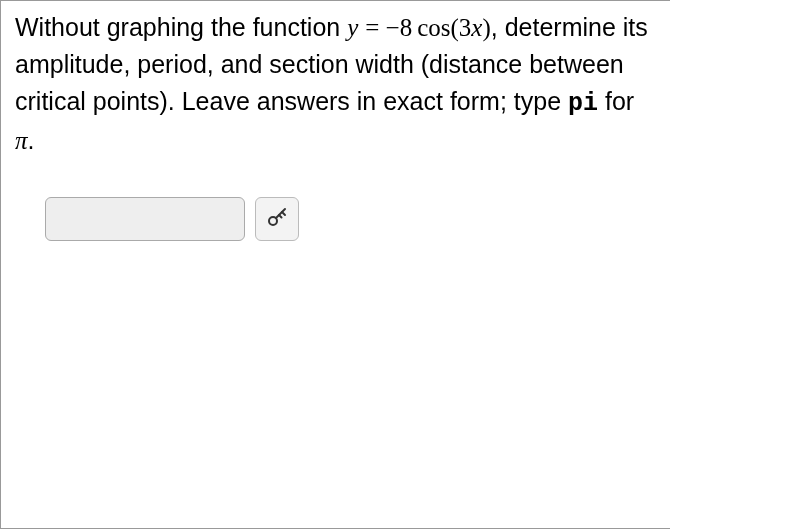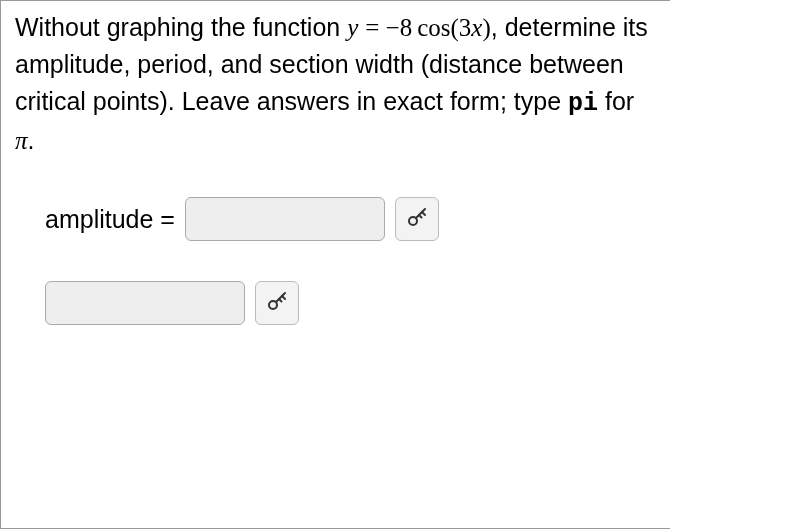--- a/index.html
+++ b/index.html
@@ -57,34 +57,20 @@
   <div class="question-text">
     <span>Without graphing the function </span>
     <span class="math-var">y</span>
     <span class="math-up"> = </span>
     <span class="math-up">−8</span> <span class="math-up">cos</span><span class="math-up">(</span><span class="math-up">3</span><span class="math-var">x</span><span class="math-up">)</span><span>,</span>
     <span>determine its amplitude, period, and section width (distance between critical points). Leave answers in exact form; type </span><span class="mono">pi</span><span> for </span><span class="math-var">π</span><span>.</span>
   </div>
 
   <div class="answer-block">
 
-    <div class="answer-row">
-      <span class="answer-label">amplitude =</span>
-      <input class="answer-input" type="text" placeholder="" style="">
-      <div class="key-btn">
-        <span>
-          <svg viewBox="0 0 24 24" fill="none" stroke="#333" stroke-width="2" stroke-linecap="round" stroke-linejoin="round">
-            <circle cx="8" cy="16" r="4"></circle>
-            <line x1="11" y1="13" x2="20" y2="4"></line>
-            <line x1="17" y1="7" x2="20" y2="10"></line>
-            <line x1="14" y1="10" x2="16.5" y2="12.5"></line>
-          </svg>
-        </span>
-      </div>
-    </div>
 
 
     <div class="answer-row">
       <input class="answer-input" type="text" placeholder="" style="">
       <div class="key-btn">
         <span>
           <svg viewBox="0 0 24 24" fill="none" stroke="#333" stroke-width="2" stroke-linecap="round" stroke-linejoin="round">
             <circle cx="8" cy="16" r="4"></circle>
             <line x1="11" y1="13" x2="20" y2="4"></line>
             <line x1="17" y1="7" x2="20" y2="10"></line>

